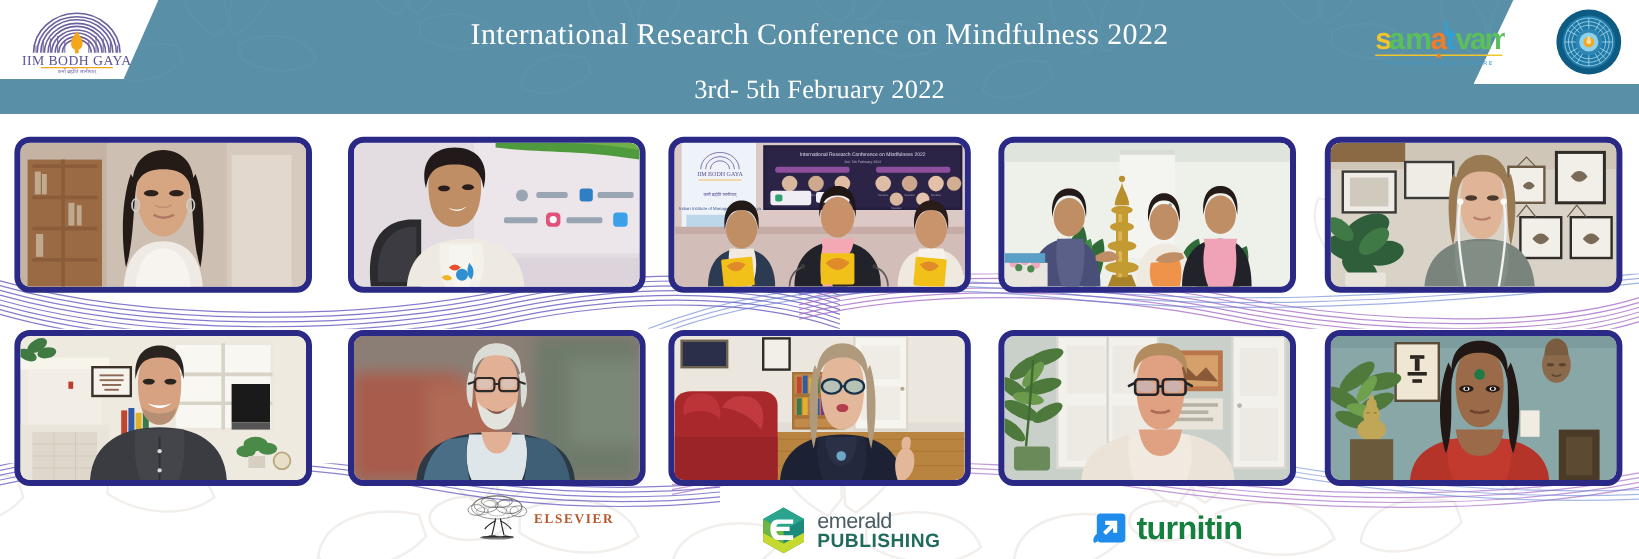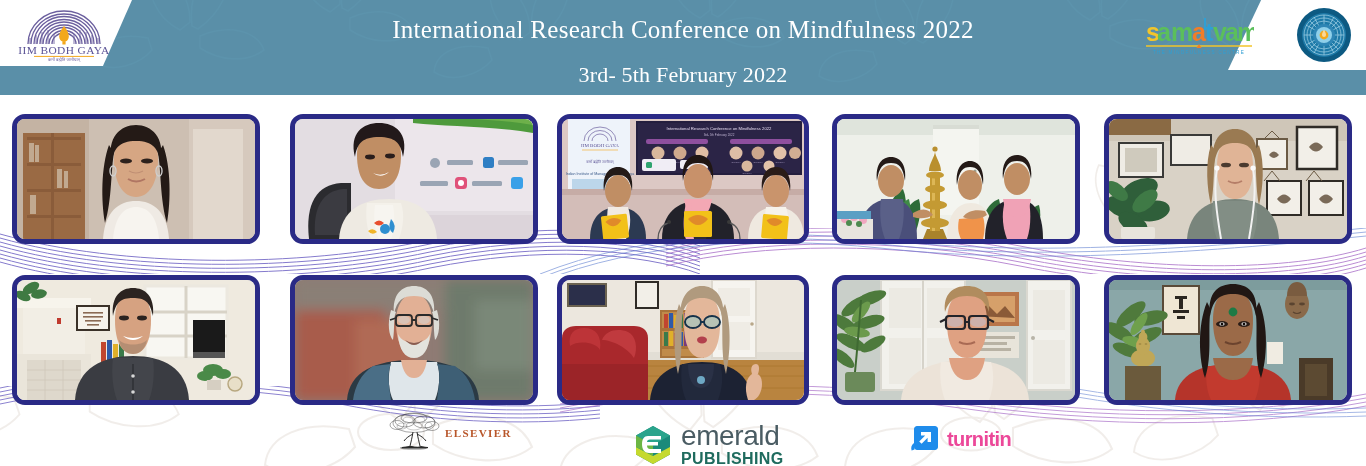--- a/index.html
+++ b/index.html
@@ -135,31 +135,31 @@
     font-size: 11px;
     font-weight: 700;
     letter-spacing: 1.4px;
     color: #b8562a;
     margin-top: 1px;
   }
   .sp-emerald { left: 634px; top: 12px; gap: 9px; }
   .sp-emerald .em-text { line-height: 1; }
   .sp-emerald .em-1 {
     font-family: "Liberation Sans", sans-serif;
-    font-size: 28px; color: #4a5c63; letter-spacing: -.4px;
+    font-size: 18px; color: #4a5c63; letter-spacing: -.4px;
   }
   .sp-emerald .em-2 {
     font-family: "Liberation Sans", sans-serif;
     font-size: 16px; font-weight: 700; color: #1f6b5e;
     letter-spacing: .4px; margin-top: 1px; text-align: center;
   }
   .sp-turnitin { left: 910px; top: 15px; gap: 9px; }
   .sp-turnitin .tn-word {
     font-family: "Liberation Sans", sans-serif;
-    font-size: 20px; font-weight: 700; color: #ec4899;
+    font-size: 27px; font-weight: 700; color: #15803d;
     letter-spacing: -.6px;
   }
 </style>
 </head>
 <body>
 
 <div id="stage">
 
   <svg class="body-watermark" viewBox="0 0 1366 376" preserveAspectRatio="none">
     <g fill="none" stroke="#e6e0da" stroke-width="1.4">

